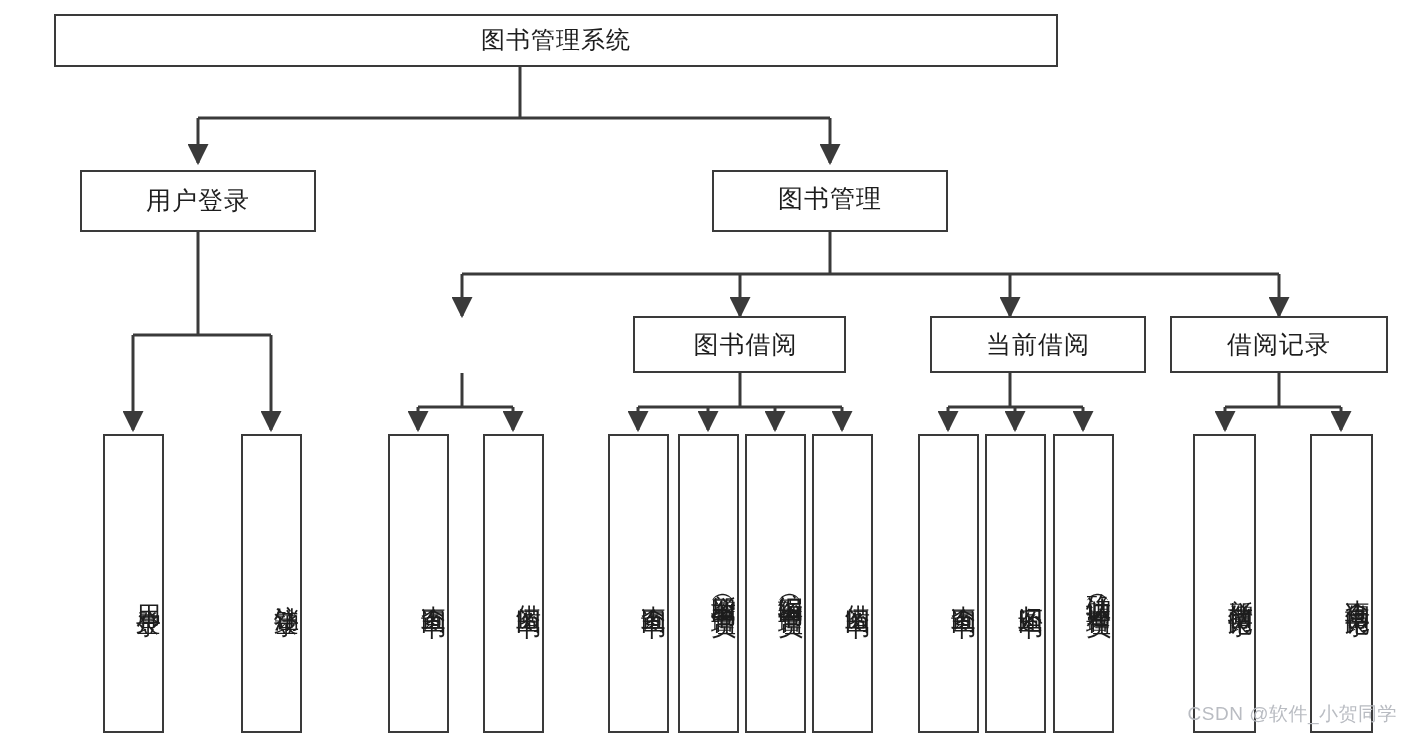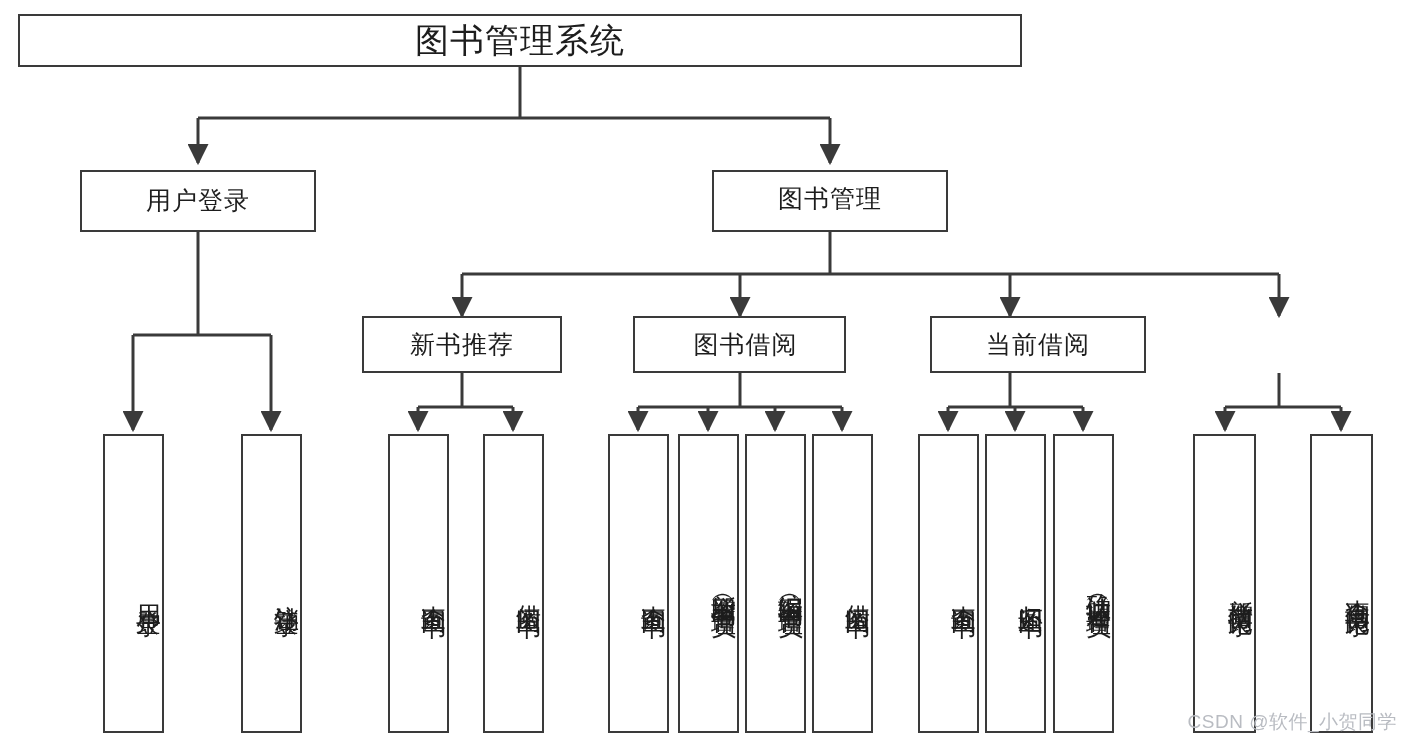--- a/index.html
+++ b/index.html
@@ -35,21 +35,22 @@
     justify-content: center;
     color: #1d1d1d;
     z-index: 2;
   }
   .node.h {
     font-size: 25px;
     letter-spacing: 1px;
     line-height: 1.1;
   }
   .node.root {
-    font-size: 34px;
+    font-size: 24px;
+    margin-left: 36px;
   }
   .node.v {
     font-size: 25px;
     writing-mode: vertical-rl;
     text-orientation: upright;
     align-items: flex-start;
     justify-content: center;
     padding-top: 14px;
     letter-spacing: 3px;
     line-height: 1.05;
@@ -57,21 +58,21 @@
   .node.v.tall {
     padding-top: 8px;
   }
   .nodetext {
     display: block;
     white-space: nowrap;
   }
   .watermark {
     position: absolute;
     right: 8px;
-    bottom: 12px;
+    bottom: 20px;
     font-size: 19px;
     color: #b9bcc2;
     z-index: 5;
     white-space: nowrap;
     letter-spacing: 0.5px;
   }
 </style>
 </head>
 <body>
 
@@ -131,29 +132,29 @@
     <span class="nodetext">图书管理系统</span>
   </div>
 
   <div class="node h" style="left:80px; top:170px; width:236px; height:62px;">
     <span class="nodetext">用户登录</span>
   </div>
   <div class="node h" style="left:712px; top:170px; width:236px; height:62px;font-family:Liberation Mono, monospace;">
     <span class="nodetext">图书管理</span>
   </div>
 
-  <div class="node h" style="left:362px; top:316px; width:200px; height:57px;">
-    <span class="nodetext">新书推荐</span>
-  </div>
   <div class="node h" style="left:633px; top:316px; width:213px; height:57px;padding-left:12px;">
     <span class="nodetext">图书借阅</span>
   </div>
   <div class="node h" style="left:930px; top:316px; width:216px; height:57px;">
     <span class="nodetext">当前借阅</span>
   </div>
+  <div class="node h" style="left:1170px; top:316px; width:218px; height:57px;">
+    <span class="nodetext">借阅记录</span>
+  </div>
 
   <div class="node v" style="left:103px; top:434px; width:61px; height:299px;">
     <span class="nodetext">用户登录</span>
   </div>
   <div class="node v" style="left:241px; top:434px; width:61px; height:299px;">
     <span class="nodetext">注销登录</span>
   </div>
 
   <div class="node v" style="left:388px; top:434px; width:61px; height:299px;">
     <span class="nodetext">查询图书</span>

